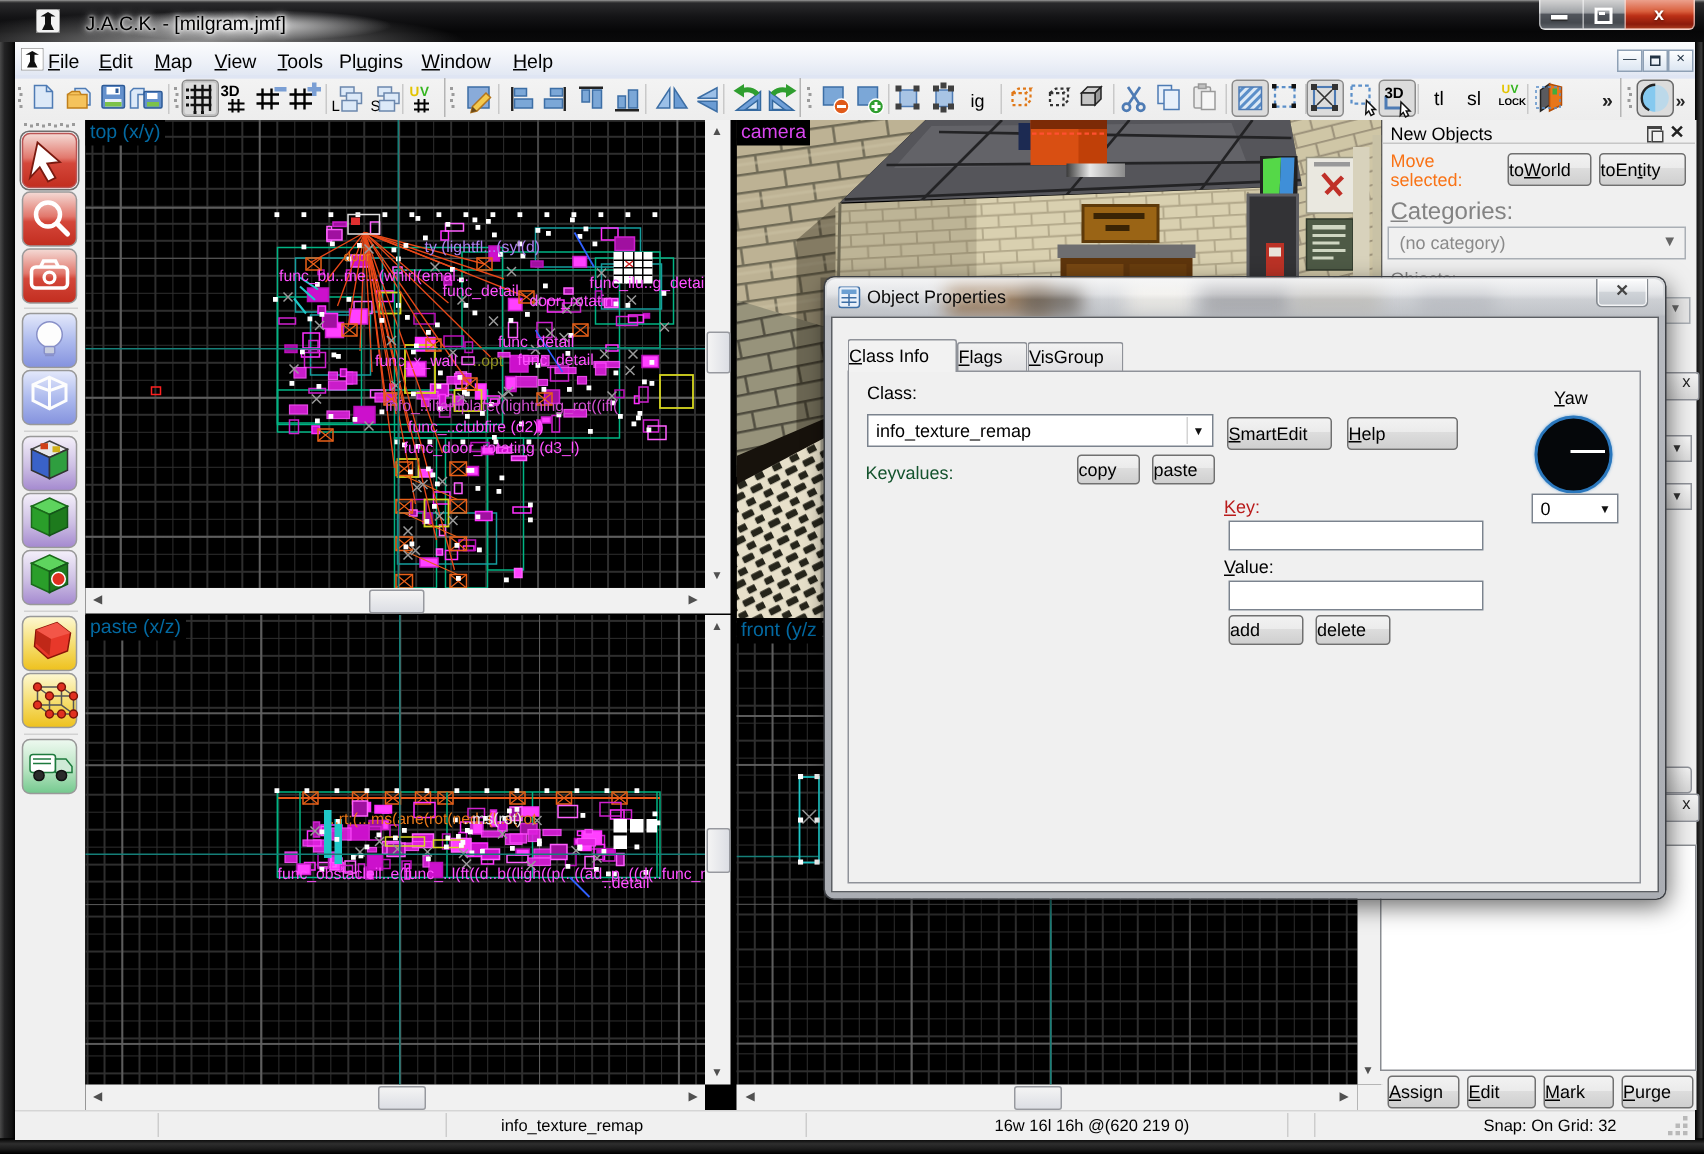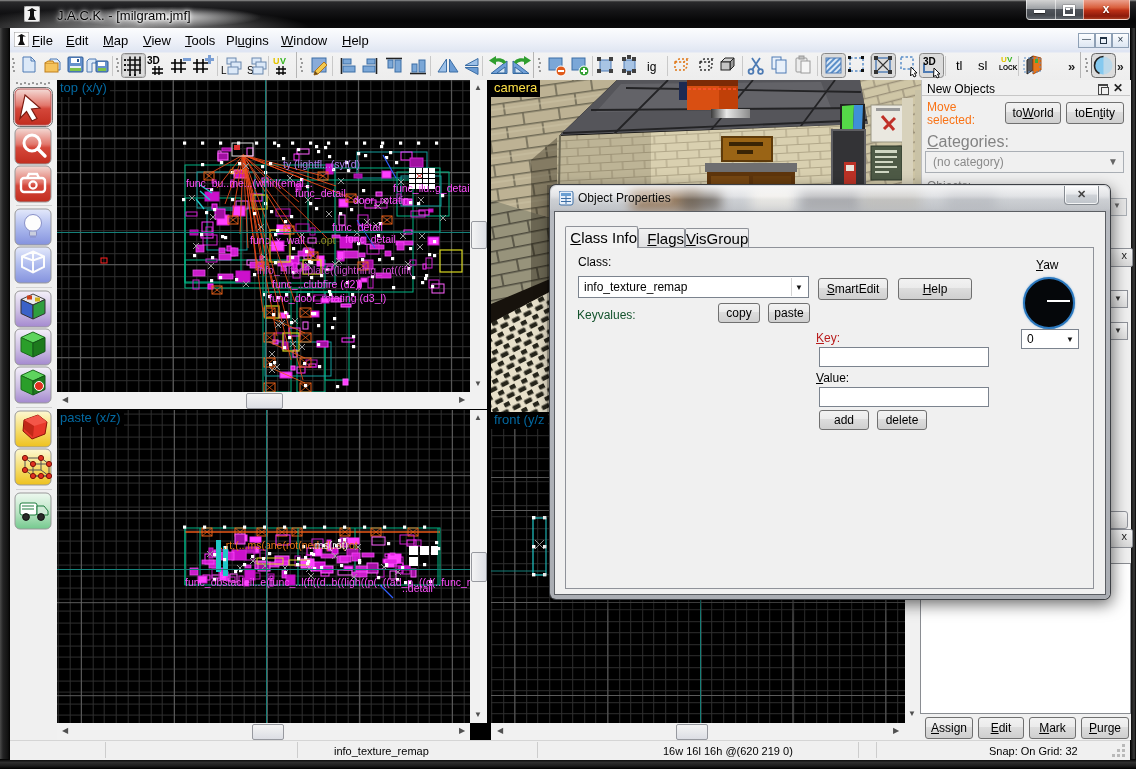--- a/index.html
+++ b/index.html
@@ -25,31 +25,31 @@
  repeating-linear-gradient(0deg,rgba(96,96,96,.95) 0,rgba(96,96,96,.95) 1px,transparent 1px,transparent 92.8px),
  repeating-linear-gradient(90deg,#2e2e2e 0,#2e2e2e 1px,transparent 1px,transparent 11.6px),
  repeating-linear-gradient(0deg,#2e2e2e 0,#2e2e2e 1px,transparent 1px,transparent 11.6px),#000}
 .vplabel{position:absolute;font-size:13px;color:#0369a1;background:#000;padding:0 3px 2px 3px;line-height:15px}
 .sb{position:absolute;background:#f1f1f1}
 .sbthumb{position:absolute;background:linear-gradient(90deg,#f4f4f4,#dcdee4);border:1px solid #97999f;border-radius:2px}
 .sbthumbh{position:absolute;background:linear-gradient(180deg,#f4f4f4,#dcdee4);border:1px solid #97999f;border-radius:2px}
 .arr{position:absolute;font-size:8px;color:#505050;line-height:8px}
 .btn{position:absolute;border:1px solid #707070;border-radius:3px;color:#000;
  background:linear-gradient(180deg,#f2f2f2 0,#ebebeb 45%,#dddddd 46%,#cfcfcf 100%);
- font-size:12px;text-align:center;font-family:"Liberation Sans",sans-serif}
+ font-size:12px;font-family:"Liberation Sans",sans-serif}
 .tbx{position:absolute;background:#fff;border:1px solid #7b838e}
 u{text-decoration:underline}
 #dlg{left:550px;top:185px;width:560px;height:414px;border-radius:6px;
  background:linear-gradient(180deg,#d9dbde 0,#c5c8cc 24px,#b7bac0 26px,#aaadb3 100%);
  box-shadow:0 0 0 1px #3c3f44,2px 5px 16px rgba(0,0,0,.6);z-index:50}
 #dlgtitle{left:1px;top:1px;width:558px;height:25px;border-radius:6px 6px 0 0;overflow:hidden}
 .blob{position:absolute;filter:blur(6px)}
 #dlgbody{left:4px;top:26px;width:550px;height:382px;background:#f0f0f0;border:1px solid #5b5e63}
 .tab{position:absolute;border:1px solid #8f9299;border-bottom:none;border-radius:2px 2px 0 0;
- font-size:15px;text-align:right;color:#000}
+ font-size:12px;text-align:left;color:#000}
 .graytext{color:#838383}
 .seg{position:absolute;top:742px;height:16px;border-left:1px solid #cdcdcd}
 .stxt{position:absolute;top:745px;font-size:11px;color:#000;white-space:nowrap}
 </style></head>
 <body>
 <div class="abs" id="titlebar"></div>
 <div class="abs" id="titleglow"></div>
 <div class="abs" style="left:44px;top:3px;width:250px;height:24px;background:radial-gradient(ellipse 130px 14px at 120px 14px,rgba(255,255,255,.85),rgba(255,255,255,0) 75%)"></div>
 <div class="abs" id="titletext">J.A.C.K. - [milgram.jmf]</div>
 <svg class="abs" style="left:24px;top:6px" width="16" height="16">
@@ -1206,21 +1206,21 @@
  <rect x="196" y="0" width="51" height="6" fill="#7c2a06"></rect>
  <path d="M197 9 H246" stroke="#ff5030" stroke-width="1.5" stroke-dasharray="3,2"></path>
  <rect x="220" y="29" width="39" height="9" fill="url(#silver)"></rect>
 
  <polygon points="0,224 66,196 70,206 0,243" fill="#17120c"></polygon>
  <polygon points="0,243 70,206 64,332 0,332" fill="url(#weave)"></polygon>
  <polygon points="0,224 66,196 62,332 40,332 52,240 0,250" fill="rgba(0,0,0,0)"></polygon>
 
  <rect x="56" y="105" width="8" height="227" fill="rgba(0,0,0,.25)"></rect>
 </svg></div>
-<div class="vplabel" style="left:491px;top:80px;color:#fde047;z-index:4">camera</div>
+<div class="vplabel" style="left:491px;top:80px;color:#d946ef;z-index:4">camera</div>
 <div class="abs" style="left:470px;top:392px;width:17px;height:17px;background:#f1f1f1"></div>
 <div class="abs" style="left:905px;top:723px;width:17px;height:17px;background:#f1f1f1"></div>
 
 <div class="sb" style="left:470px;top:80px;width:17px;height:312px"></div>
 <div class="arr" style="left:474px;top:84px">▲</div>
 <div class="arr" style="left:474px;top:380px">▼</div>
 <div class="sbthumb" style="left:471px;top:221px;width:14px;height:26px"></div>
 <div class="sb" style="left:57px;top:392px;width:413px;height:17px"></div>
 <div class="arr" style="left:62px;top:396px">◀</div>
 <div class="arr" style="left:459px;top:396px">▶</div>

